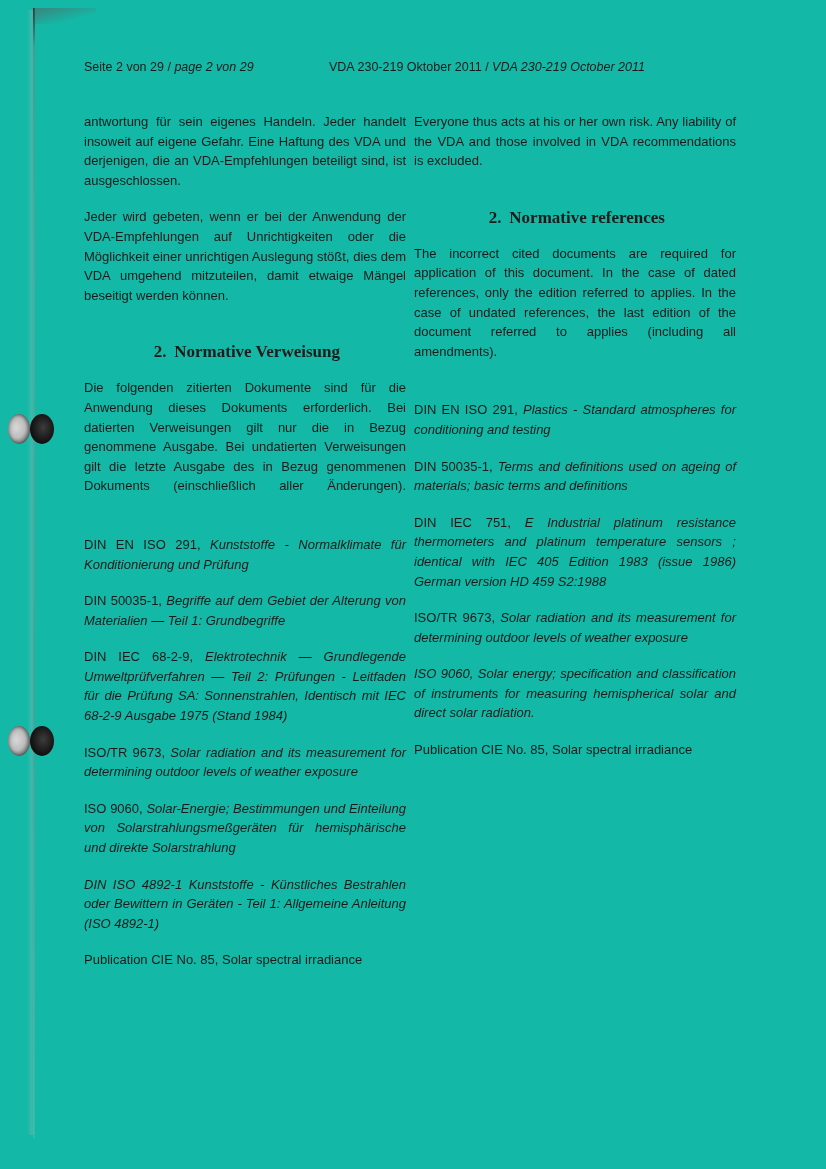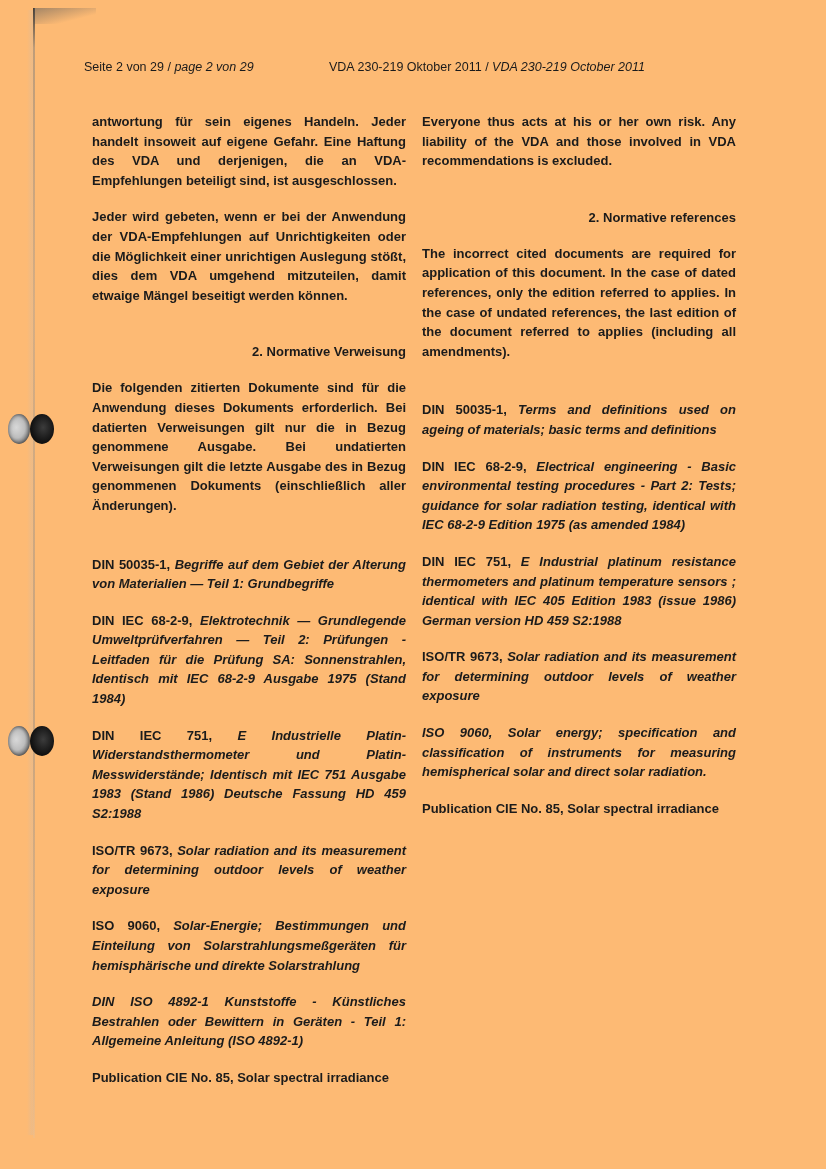--- a/index.html
+++ b/index.html
@@ -9,21 +9,21 @@
     background: #ffffff;
   }
   body {
     font-family: "Liberation Sans", sans-serif;
     color: #1b1b1b;
   }
   #page {
     position: relative;
     width: 826px;
     height: 1169px;
-    background: #fdba74;
+    background: #14b8a6;
     overflow: hidden;
   }
 
   
   .scan-edge {
     position: absolute;
     left: 33px;
     top: 8px;
     width: 2px;
     height: 1130px;
@@ -98,34 +98,34 @@
     top: 112px;
     width: 322px;
     font-size: 13px;
     line-height: 19.6px;
     text-align: justify;
   }
   .col-left  { left: 84px; }
   .col-right { left: 414px; }
 
   .col p {
-    margin: 0 0 17px 8px;
+    margin: 0 0 17px 0;
     text-align: justify;
     text-justify: inter-word;
-    font-weight: bold;
   }
   .col p.lastjust {
     text-align-last: justify;
   }
   .col h2 {
-    font-size: 13px;
+    font-size: 17px;
     font-weight: bold;
     margin: 37px 0 17px 0;
-    text-align: right;
+    text-align: center;
     line-height: 19px;
+    font-family: Liberation Serif, serif;
   }
   .col h2 .num { display: inline-block; min-width: 20px; }
 
   .ref { margin: 0 0 16px 0; }
   .ref .title { font-style: italic; }
   .ref.all-italic { font-style: italic; }
 
   .spacer-head { height: 22px; }
 </style>
 </head>
@@ -150,38 +150,38 @@
     <span class="hdr-left"><span>Seite 2 von 29</span> <span>/</span> <span class="it">page 2 von 29</span></span><span class="hdr-right"><span>VDA 230-219 Oktober 2011</span> <span>/</span> <span class="it">VDA 230-219 October 2011</span></span>
   </div>
 
   <div class="col col-left">
     <p>antwortung für sein eigenes Handeln. Jeder handelt insoweit auf eigene Gefahr. Eine Haftung des VDA und derjenigen, die an VDA-Empfehlungen beteiligt sind, ist ausgeschlossen.</p>
     <p>Jeder wird gebeten, wenn er bei der Anwendung der VDA-Empfehlungen auf Unrichtigkeiten oder die Möglichkeit einer unrichtigen Auslegung stößt, dies dem VDA umgehend mitzuteilen, damit etwaige Mängel beseitigt werden können.</p>
     <h2><span class="num">2.</span> <span>Normative Verweisung</span></h2>
     <p class="lastjust">Die folgenden zitierten Dokumente sind für die Anwendung dieses Dokuments erforderlich. Bei datierten Verweisungen gilt nur die in Bezug genommene Ausgabe. Bei undatierten Verweisungen gilt die letzte Ausgabe des in Bezug genommenen Dokuments (einschließlich aller Änderungen).</p>
     <div class="spacer-head"></div>
     <div>
+        <p class="ref"><span>DIN EN ISO 291,</span><span class="title"> Kunststoffe - Normalklimate für Konditionierung und Prüfung</span></p>
         <p class="ref"><span>DIN 50035-1,</span><span class="title"> Begriffe auf dem Gebiet der Alterung von Materialien — Teil 1: Grundbegriffe</span></p>
         <p class="ref"><span>DIN IEC 68-2-9,</span><span class="title"> Elektrotechnik — Grundlegende Umweltprüfverfahren — Teil 2: Prüfungen - Leitfaden für die Prüfung SA: Sonnenstrahlen, Identisch mit IEC 68-2-9 Ausgabe 1975 (Stand 1984)</span></p>
-        <p class="ref"><span>DIN IEC 751,</span><span class="title"> E Industrielle Platin-Widerstandsthermometer und Platin-Messwiderstände; Identisch mit IEC 751 Ausgabe 1983 (Stand 1986) Deutsche Fassung HD 459 S2:1988</span></p>
         <p class="ref"><span>ISO/TR 9673,</span><span class="title"> Solar radiation and its measurement for determining outdoor levels of weather exposure</span></p>
         <p class="ref"><span>ISO 9060,</span><span class="title"> Solar-Energie; Bestimmungen und Einteilung von Solarstrahlungsmeßgeräten für hemisphärische und direkte Solarstrahlung</span></p>
         <p class="ref all-italic"><span class="">DIN ISO 4892-1 Kunststoffe - Künstliches Bestrahlen oder Bewittern in Geräten - Teil 1: Allgemeine Anleitung (ISO 4892-1)</span></p>
         <p class="ref"><span>Publication CIE No. 85, Solar spectral irradiance</span></p>
       </div>
   </div>
 
   <div class="col col-right">
     <p>Everyone thus acts at his or her own risk. Any liability of the VDA and those involved in VDA recommendations is excluded.</p>
     <h2><span class="num">2.</span> <span>Normative references</span></h2>
     <p class="lastjust">The incorrect cited documents are required for application of this document. In the case of dated references, only the edition referred to applies. In the case of undated references, the last edition of the document referred to applies (including all amendments).</p>
     <div class="spacer-head"></div>
     <div>
+        <p class="ref"><span>DIN EN ISO 291,</span><span class="title"> Plastics - Standard atmospheres for conditioning and testing</span></p>
         <p class="ref"><span>DIN 50035-1,</span><span class="title"> Terms and definitions used on ageing of materials; basic terms and definitions</span></p>
-        <p class="ref"><span>DIN IEC 68-2-9,</span><span class="title"> Electrical engineering - Basic environmental testing procedures - Part 2: Tests; guidance for solar radiation testing, identical with IEC 68-2-9 Edition 1975 (as amended 1984)</span></p>
         <p class="ref"><span>DIN IEC 751,</span><span class="title"> E Industrial platinum resistance thermometers and platinum temperature sensors ; identical with IEC 405 Edition 1983 (issue 1986) German version HD 459 S2:1988</span></p>
         <p class="ref"><span>ISO/TR 9673,</span><span class="title"> Solar radiation and its measurement for determining outdoor levels of weather exposure</span></p>
         <p class="ref all-italic"><span class="">ISO 9060, Solar energy; specification and classification of instruments for measuring hemispherical solar and direct solar radiation.</span></p>
         <p class="ref"><span>Publication CIE No. 85, Solar spectral irradiance</span></p>
       </div>
   </div>
 
 </div>
 
 </body></html>

